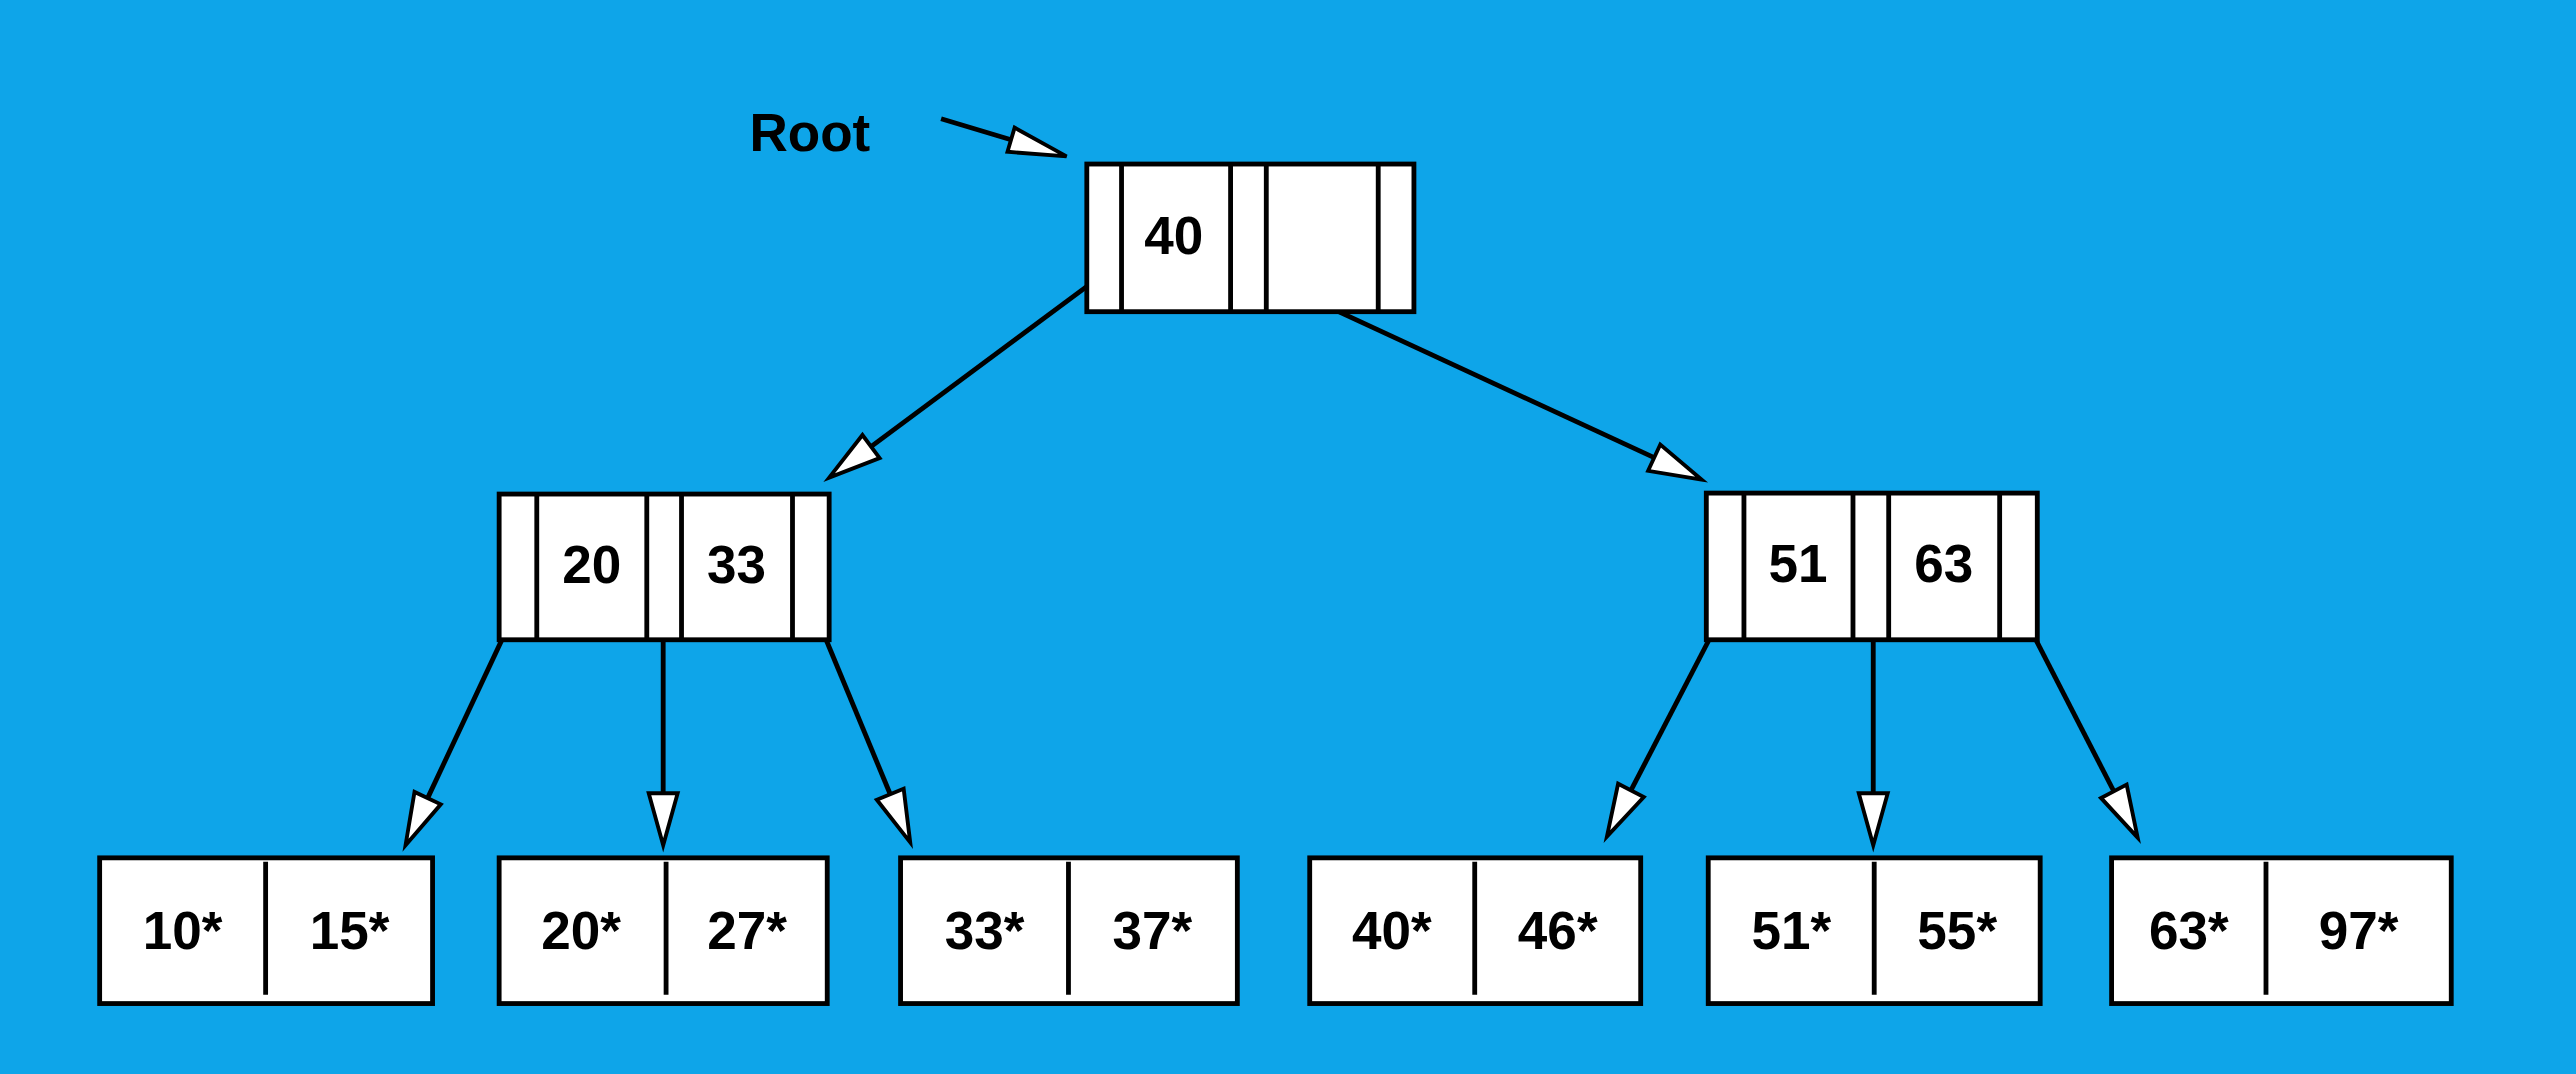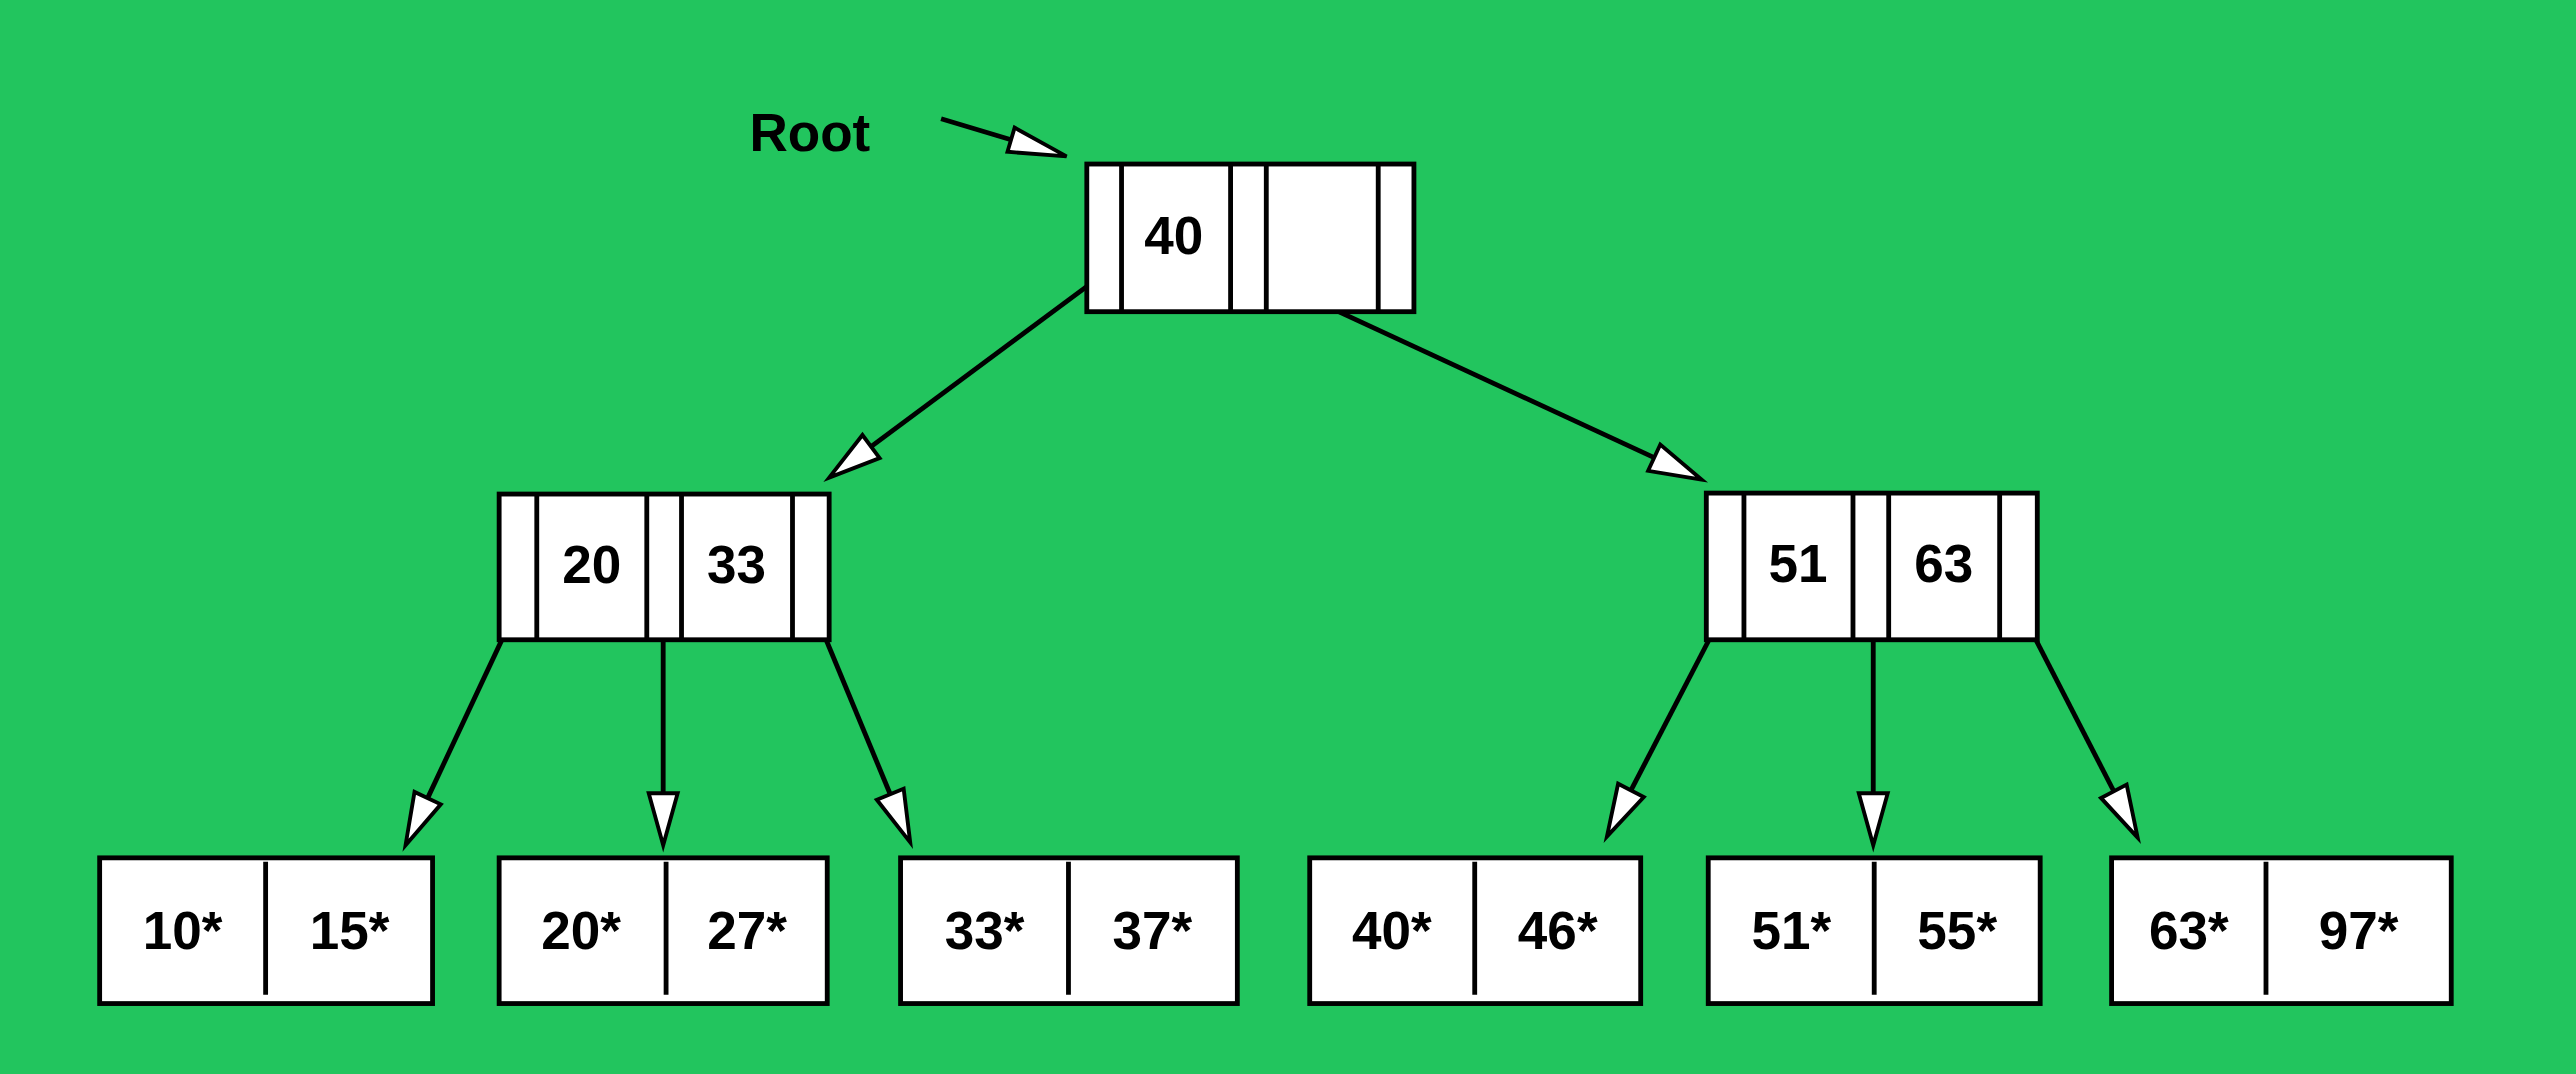--- a/index.html
+++ b/index.html
@@ -4,21 +4,21 @@
 <style>
   html, body {
     margin: 0;
     padding: 0;
     background: #ffffff;
   }
   .canvas {
     position: relative;
     width: 2576px;
     height: 1074px;
-    background: #22c55e;
+    background: #0ea5e9;
     overflow: hidden;
   }
   svg text {
     font-family: "Liberation Sans", "DejaVu Sans", sans-serif;
     font-weight: bold;
     font-size: 55px;
     fill: #000000;
     text-anchor: middle;
   }
   .box {

